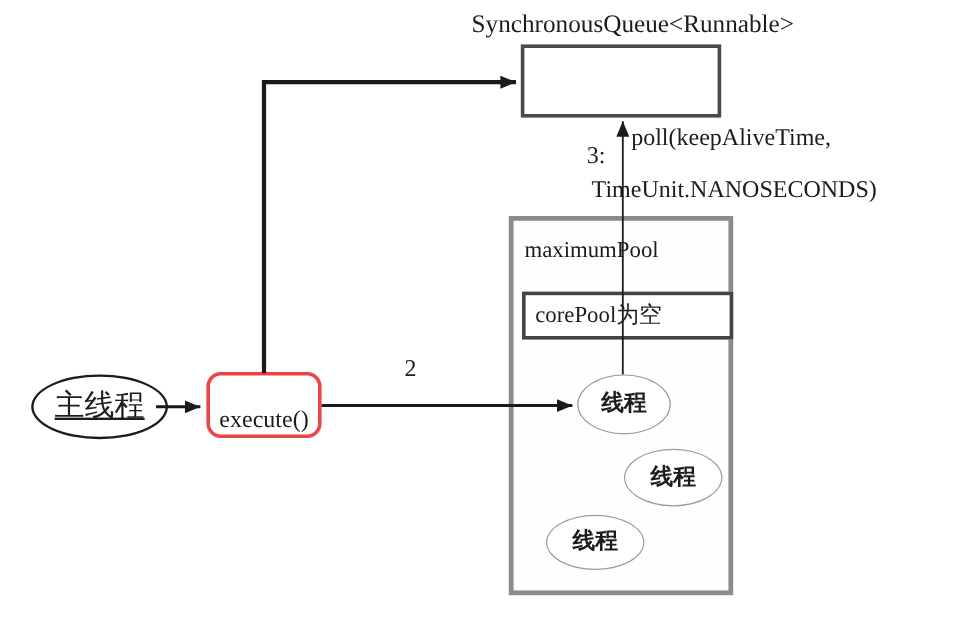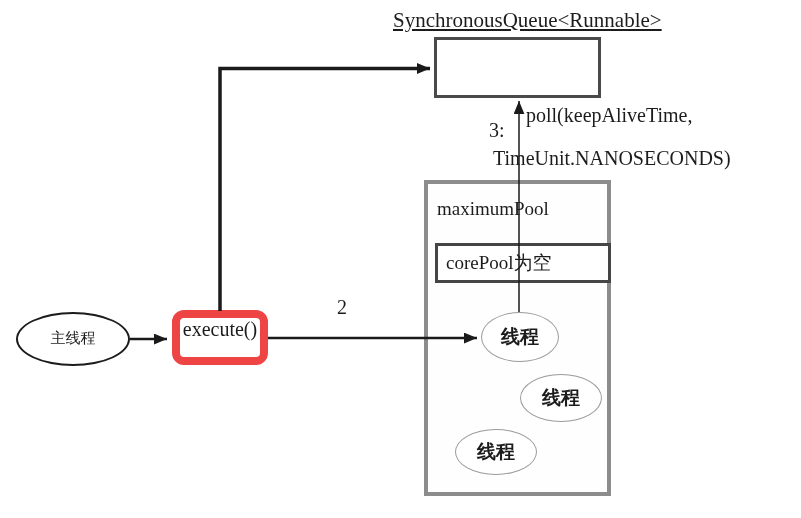--- a/index.html
+++ b/index.html
@@ -12,21 +12,21 @@
     font-family: "Liberation Serif", "DejaVu Serif", serif;
     color: #1c1c1c;
     overflow: hidden;
   }
   .abs { position: absolute; }
   .label {
     white-space: nowrap;
     color: #1c1c1c;
     line-height: 1.15;
   }
-  .title { font-size: 21px; text-decoration: underline; }
+  .title { font-size: 21px; }
   .arrow-label { font-size: 20px; }
   .queue-box {
     left: 434px; top: 37px; width: 167px; height: 61px;
     border: 3px solid #4a4a4a;
     background: #ffffff;
   }
   .pool-box {
     left: 424px; top: 180px; width: 187px; height: 316px;
     border: 4px solid #8c8c8c;
     background: #fefefe;
@@ -42,38 +42,39 @@
     display: flex; align-items: center;
     padding-left: 8px;
     font-size: 19px;
   }
   .ellipse {
     border-radius: 50%;
     background: #ffffff;
     display: flex; align-items: center; justify-content: center;
   }
   .main-thread {
-    left: 16px; top: 312px; width: 114px; height: 54px;
+    left: 26px; top: 312px; width: 114px; height: 54px;
     border: 2.5px solid #1c1c1c;
-    font-size: 15px;
+    font-size: 25px;
+    text-decoration: underline;
   }
   .thread {
     border: 1.5px solid #9b9b9b;
     font-size: 19px;
     font-weight: bold;
   }
   .thread-1 { left: 481px; top: 312px; width: 78px; height: 50px; }
   .thread-2 { left: 520px; top: 374px; width: 82px; height: 48px; }
   .thread-3 { left: 455px; top: 429px; width: 82px; height: 46px; }
   .execute-box {
     left: 172px; top: 310px; width: 96px; height: 55px;
-    border: 8px solid #ef4444;
+    border: 3px solid #ef4444;
     border-radius: 12px;
     background: #ffffff;
-    display: flex; align-items: flex-start; justify-content: center;
+    display: flex; align-items: flex-end; justify-content: center;
     font-size: 20px;
   }
   .offer-label { left: 228px; top: 144px; }
   .step2-label { left: 337px; top: 296px; }
   .step3-label { left: 489px; top: 119px; }
   .poll-line1 { left: 526px; top: 104px; }
   .poll-line2 { left: 493px; top: 147px; }
   svg.arrows {
     position: absolute; left: 0; top: 0;
     width: 801px; height: 518px;

